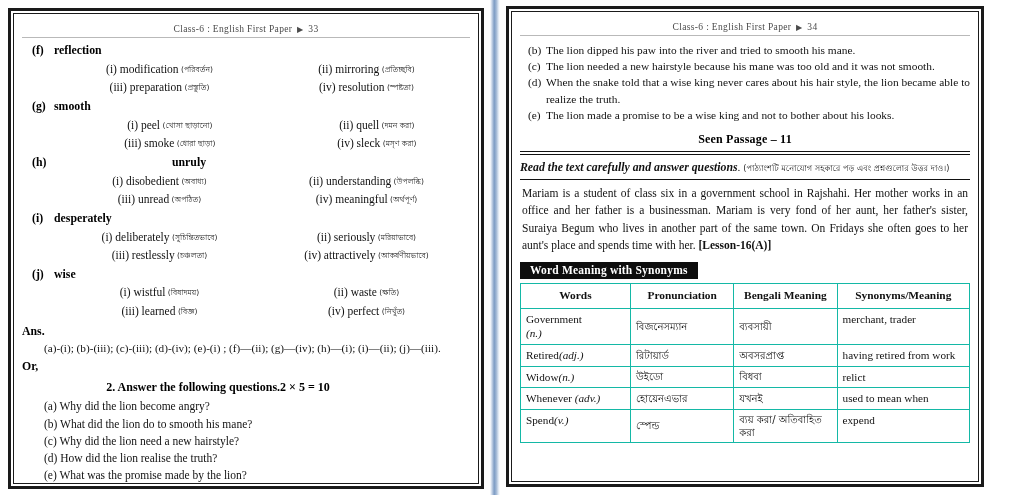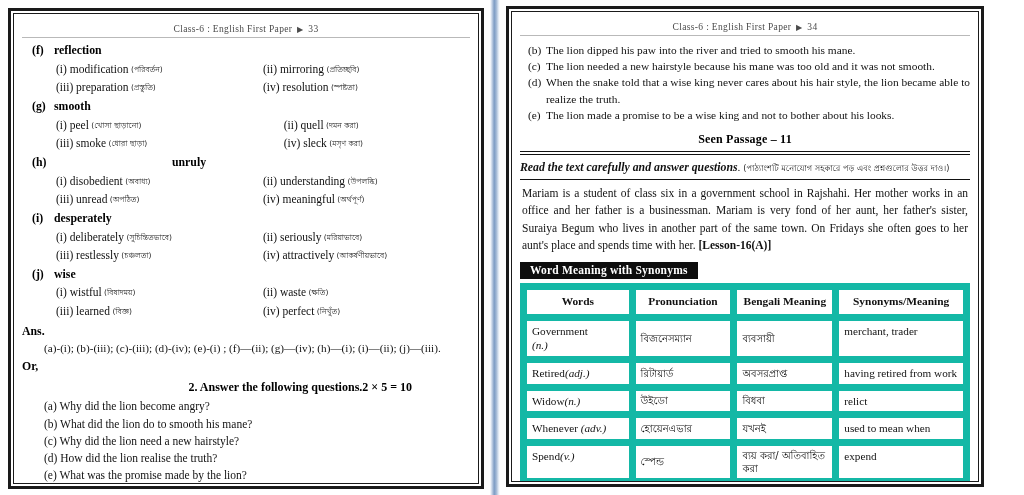--- a/index.html
+++ b/index.html
@@ -99,20 +99,21 @@
     flex-wrap: wrap;
     padding-left: 34px;
   }
   .mcq-opt {
     width: 50%;
     box-sizing: border-box;
     font-size: 11.5px;
     line-height: 1.62;
     color: #111;
     white-space: nowrap;
+    text-align: center;
   }
   .mcq-opt.wide-split { width: 55%; }
   .mcq-opt.wide-split2 { width: 45%; }
   .bn {
     font-size: 7.6px;
     color: #222;
     font-family: "DejaVu Sans", sans-serif;
     vertical-align: 1px;
   }
 
@@ -129,21 +130,21 @@
     line-height: 1.5;
     color: #111;
   }
   .or-label {
     font-weight: bold;
     font-size: 11.8px;
     line-height: 1.6;
   }
   .q-head {
     display: flex;
-    justify-content: flex-end;
+    justify-content: center;
     font-weight: bold;
     font-size: 12px;
     line-height: 1.9;
     padding-right: 58px;
   }
   .q-head .qnum { padding-left: 2px; }
   .q-list { padding-left: 22px; }
   .q-item {
     font-size: 11.5px;
     line-height: 1.5;
@@ -216,21 +217,21 @@
     letter-spacing: 0.2px;
   }
 
   
   table.wm {
     border-collapse: collapse;
     width: 100%;
     table-layout: fixed;
   }
   table.wm th, table.wm td {
-    border: 7px solid #14b8a6;
+    border: 1px solid #14b8a6;
     padding: 3px 5px;
     vertical-align: top;
     font-size: 11.2px;
     color: #111;
     line-height: 1.3;
   }
   table.wm th {
     text-align: center;
     font-weight: bold;
     font-size: 11.4px;

